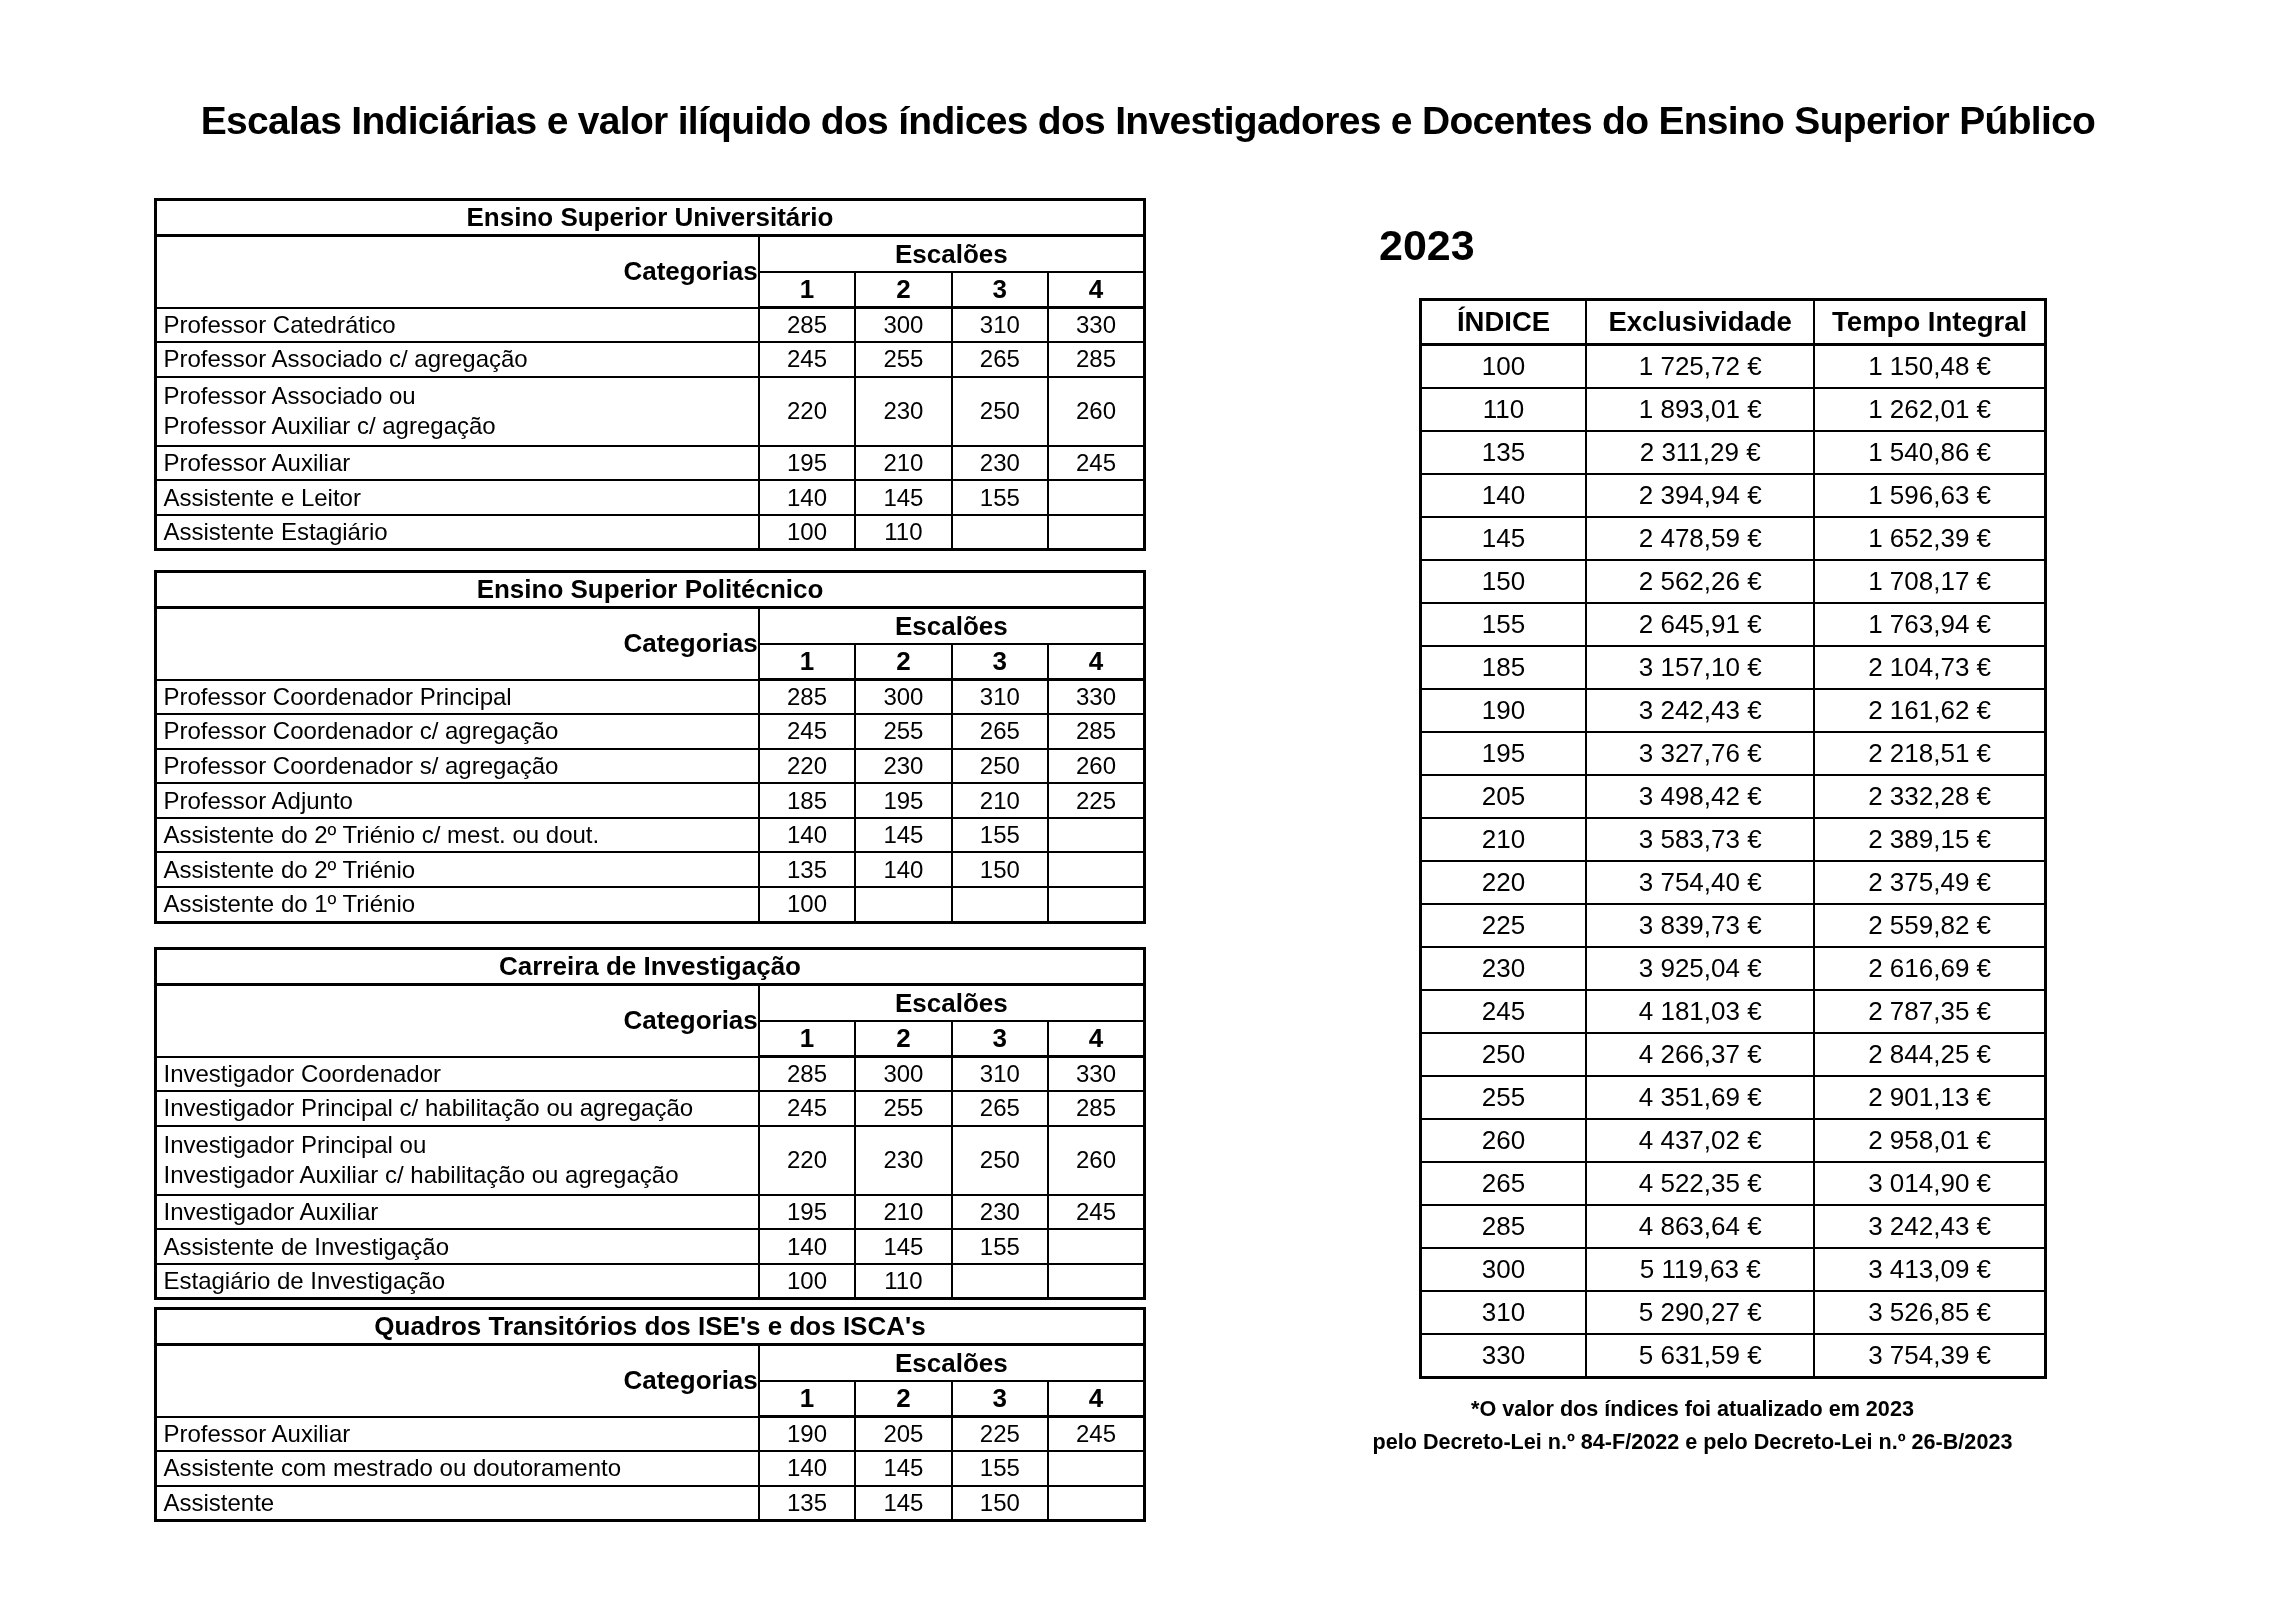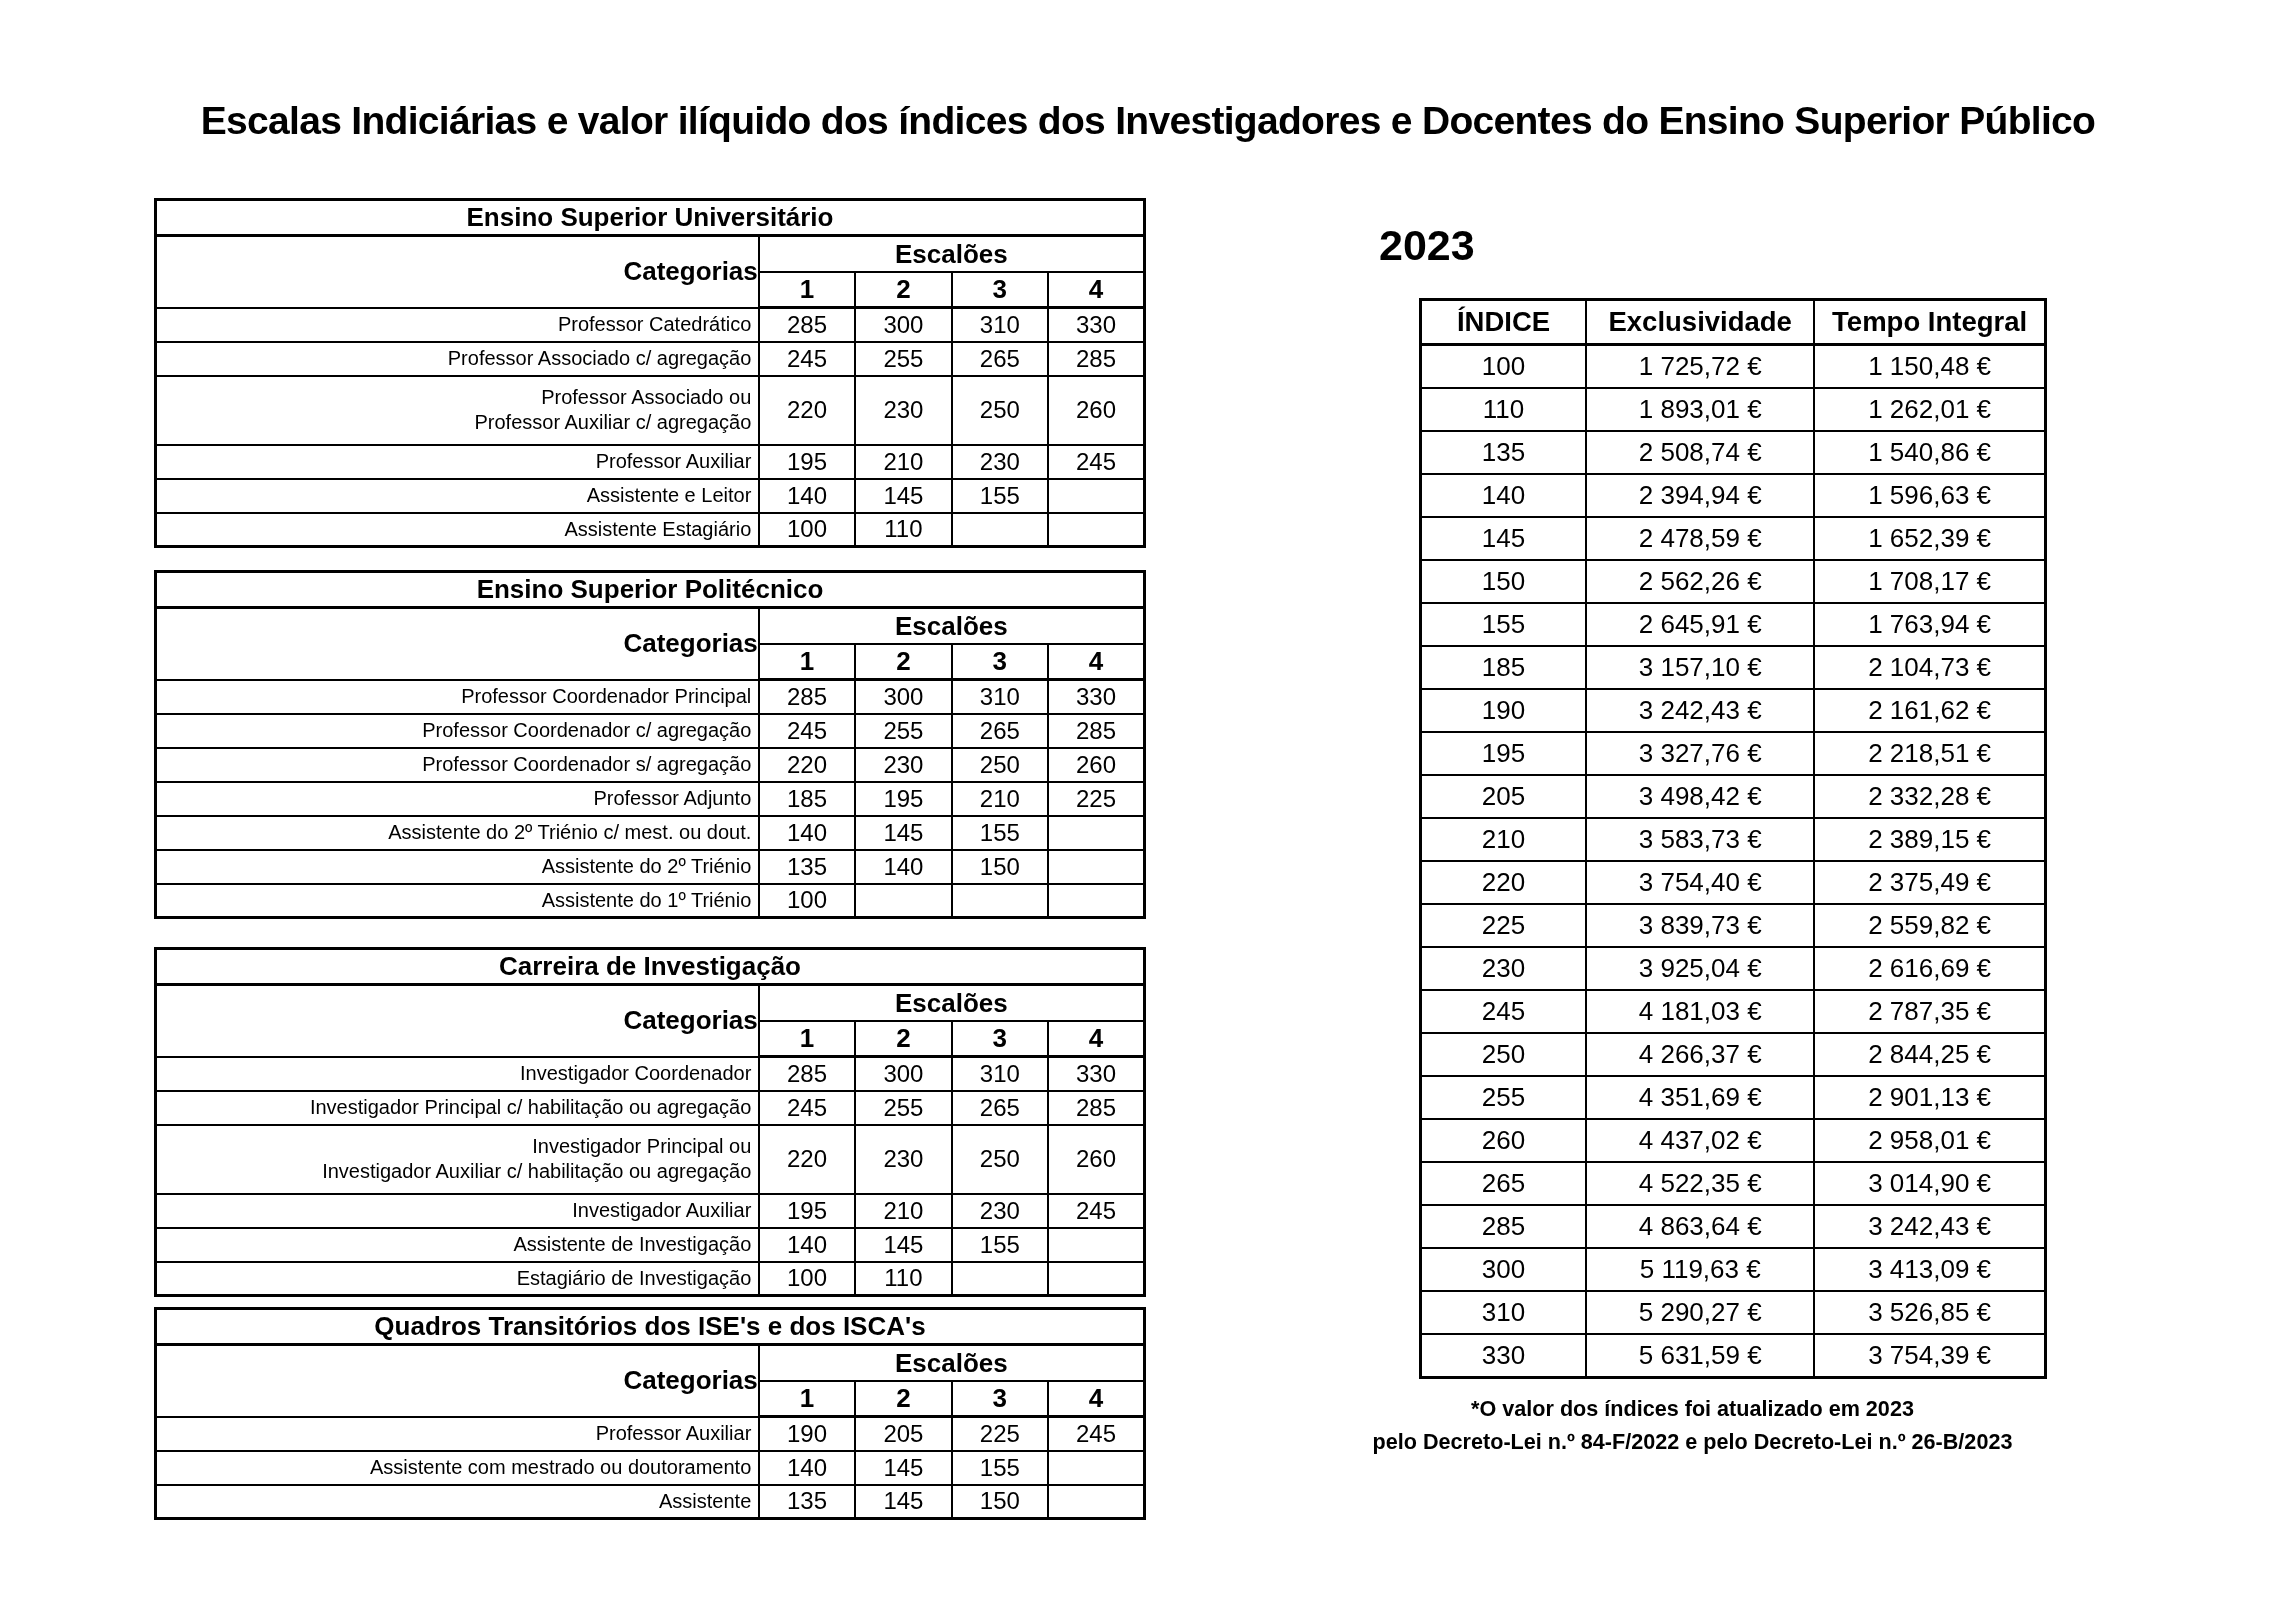--- a/index.html
+++ b/index.html
@@ -69,22 +69,22 @@
     border-bottom: 2px solid #000;
   }
   .scale-table .row-steps th {
     height: 33px;
     font-size: 26px;
     font-weight: bold;
     text-align: center;
     border-bottom: 3.3px solid #000;
   }
   .scale-table td.cat {
-    font-size: 20px;
-    text-align: right;
+    font-size: 24px;
+    text-align: left;
     padding: 1.3px 6.5px;
     white-space: pre-line;
     line-height: 1.25;
   }
   .scale-table td.val {
     font-size: 24px;
     text-align: center;
   }
   .scale-table tr.row-data  { height: 34px; }
   .scale-table tr.row-tall  { height: 69px; }
@@ -436,21 +436,21 @@
           <td>1 725,72 €</td>
           <td>1 150,48 €</td>
         </tr>
       <tr>
           <td>110</td>
           <td>1 893,01 €</td>
           <td>1 262,01 €</td>
         </tr>
       <tr>
           <td>135</td>
-          <td>2 508,74 €</td>
+          <td>2 311,29 €</td>
           <td>1 540,86 €</td>
         </tr>
       <tr>
           <td>140</td>
           <td>2 394,94 €</td>
           <td>1 596,63 €</td>
         </tr>
       <tr>
           <td>145</td>
           <td>2 478,59 €</td>

